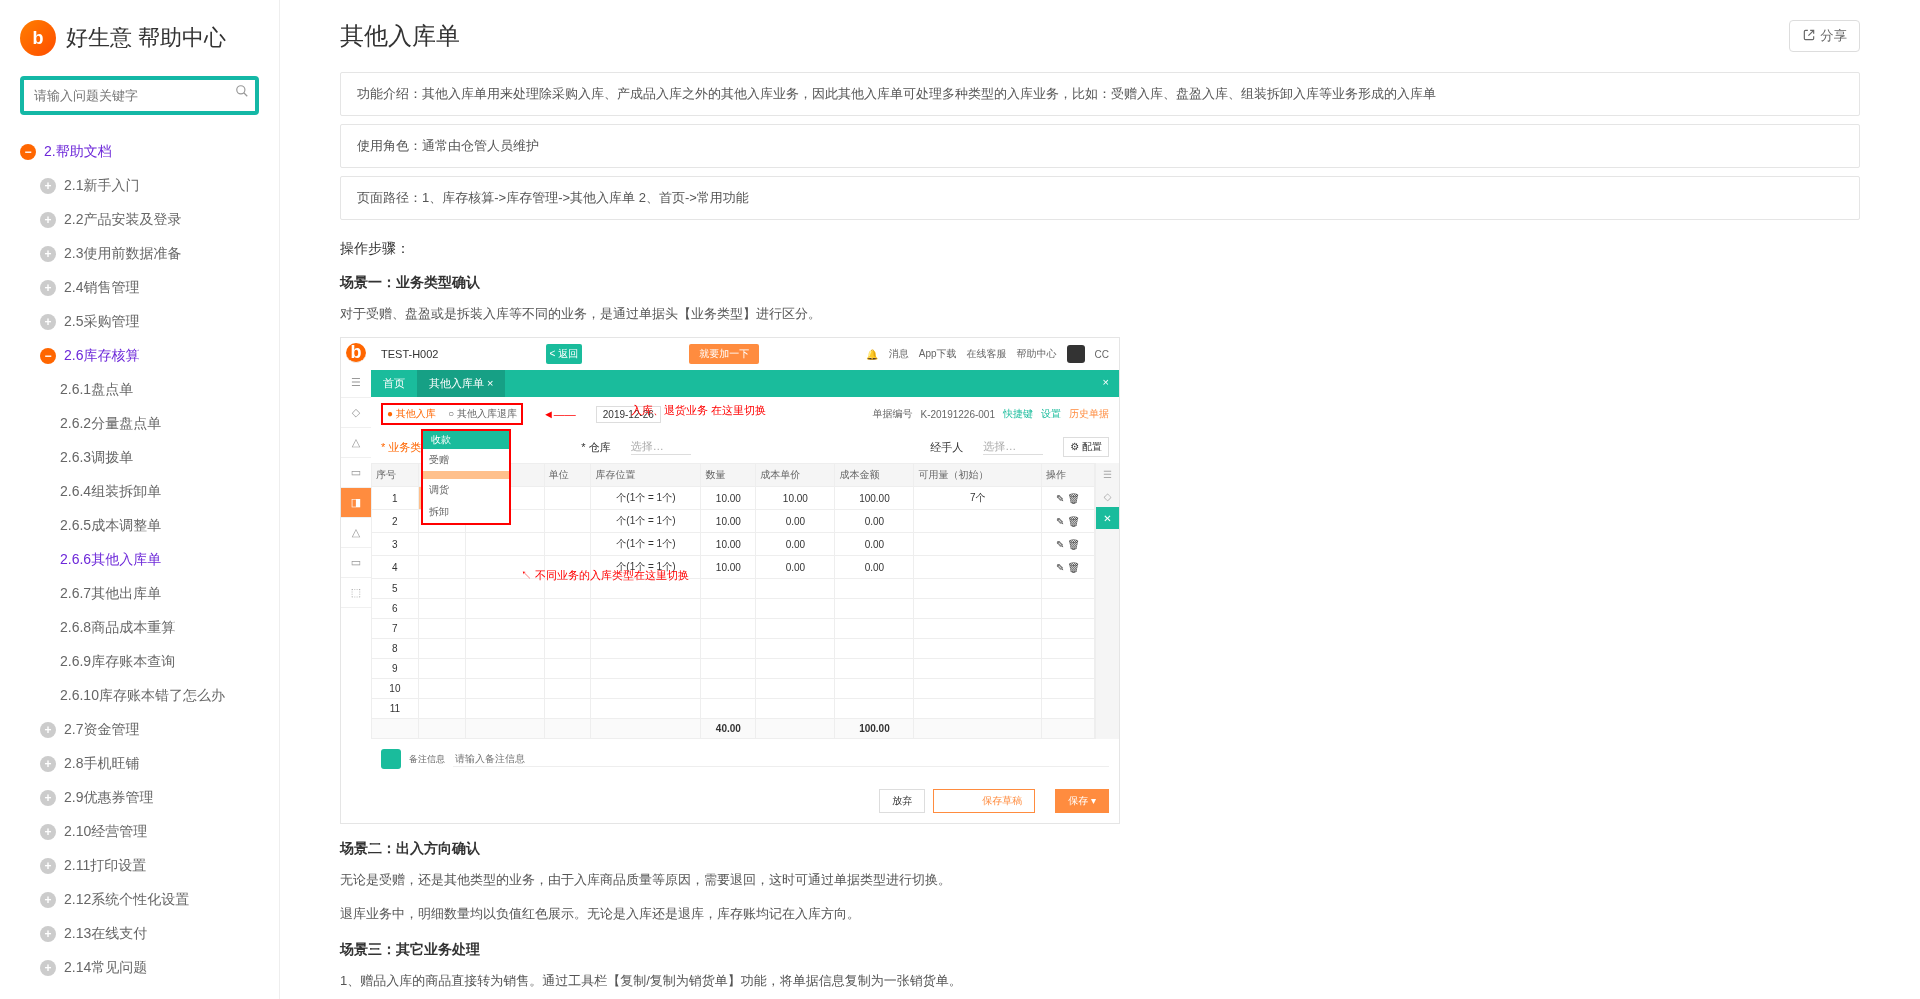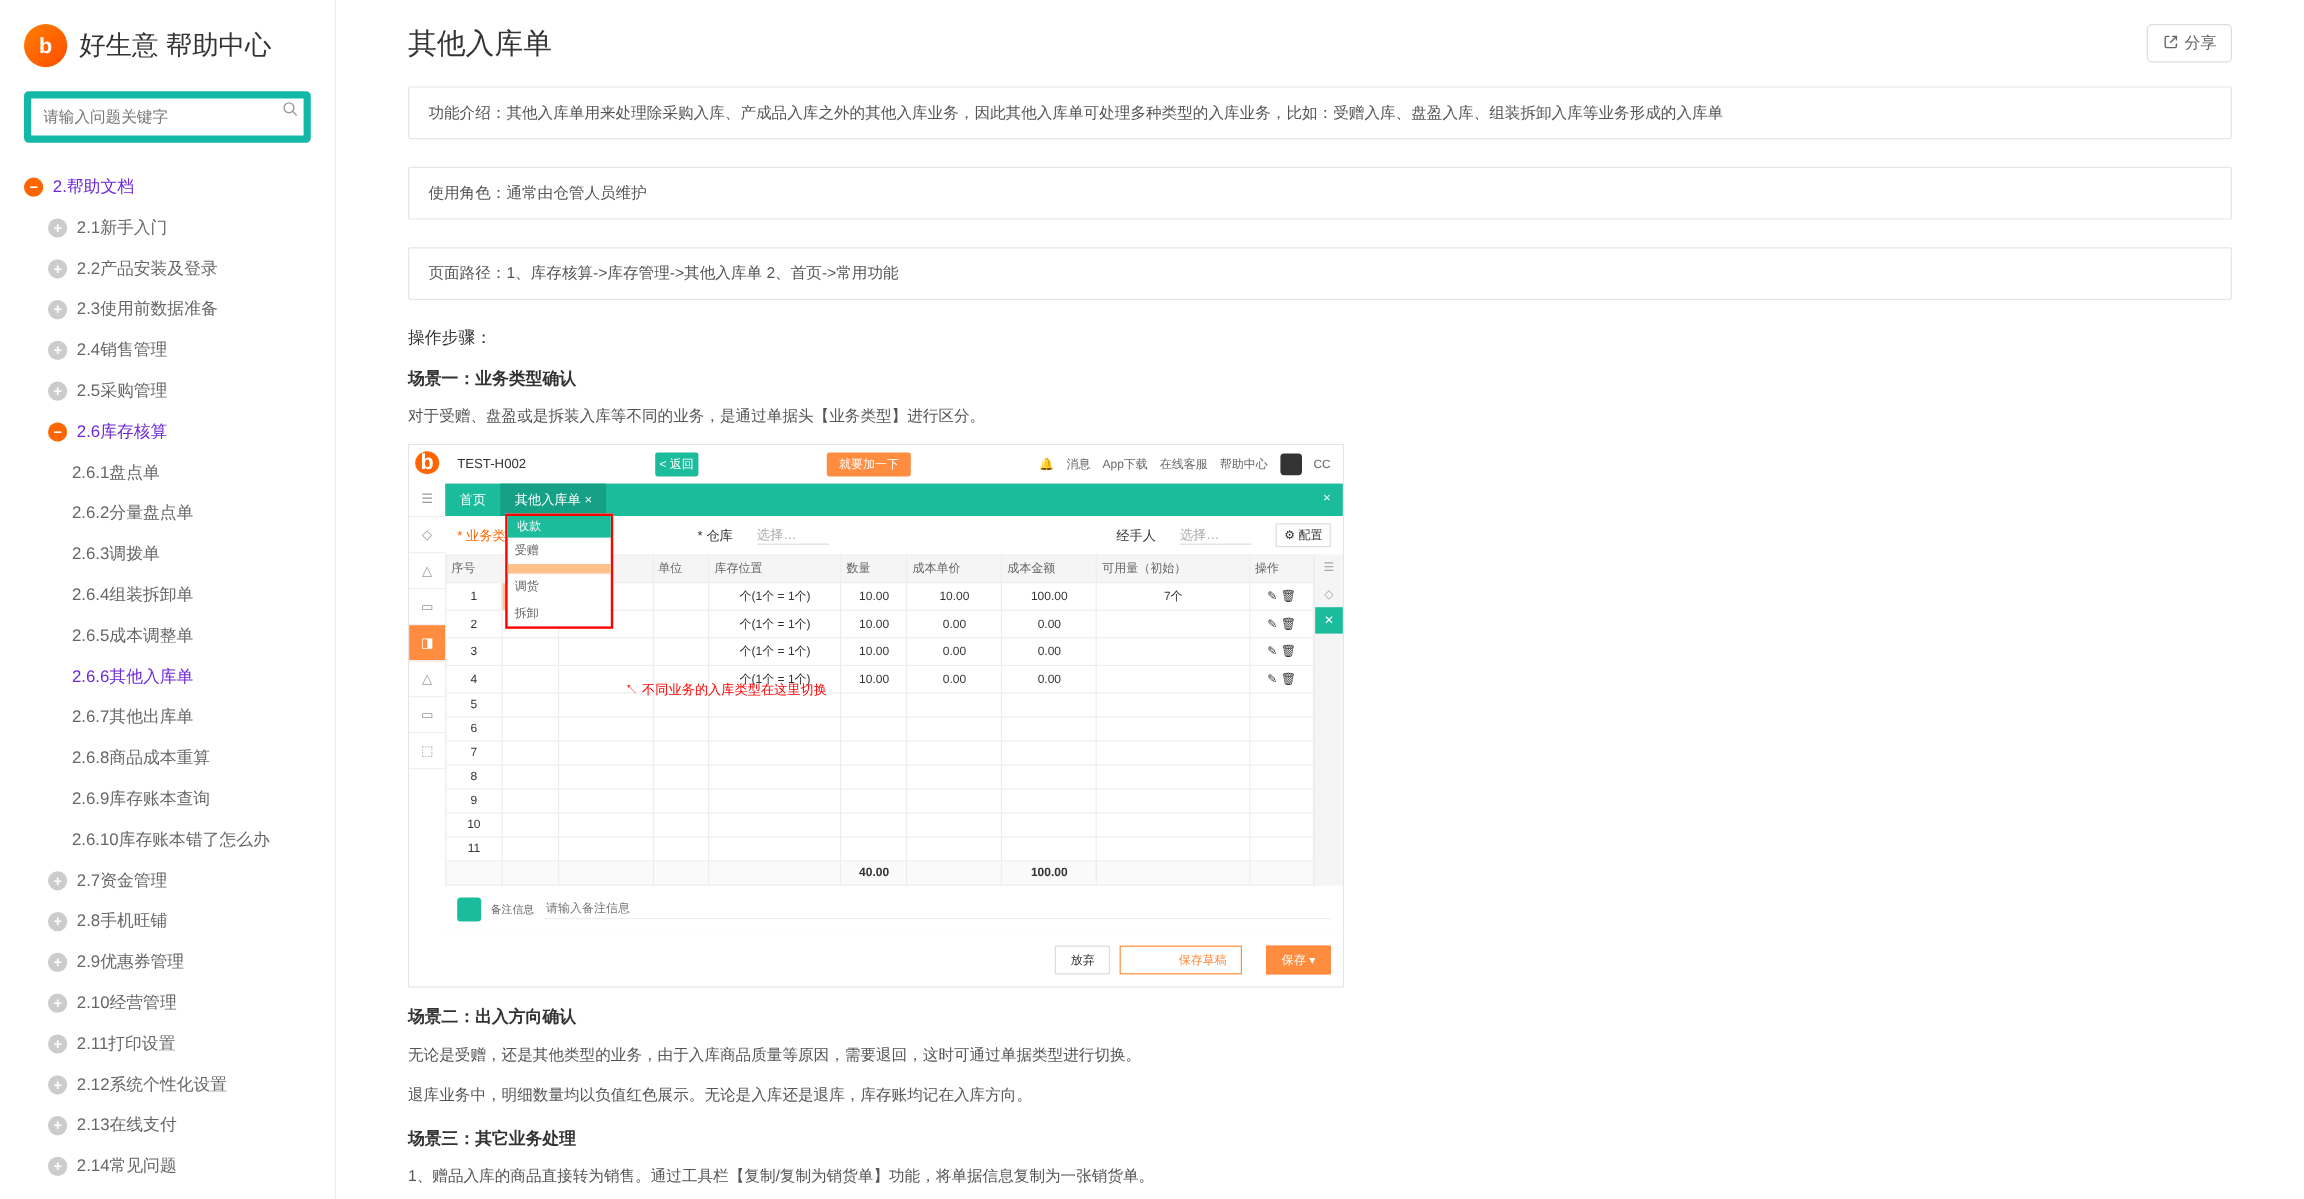--- a/index.html
+++ b/index.html
@@ -8,39 +8,39 @@
     .container { display: flex; width: 100%; min-height: 100vh; }
     
     .sidebar { width: 280px; padding: 20px; border-right: 1px solid #eee; background: #fff; }
     .main-content { flex: 1; padding: 20px 60px; }
     
     .logo-area { display: flex; align-items: center; margin-bottom: 20px; }
     .logo { width: 36px; height: 36px; background: linear-gradient(135deg, #ff7e00, #ff4d00); border-radius: 50%; display: flex; align-items: center; justify-content: center; color: #fff; font-weight: bold; margin-right: 10px; font-size: 18px; }
     .logo-text { font-size: 22px; color: #333; }
     
     .search-box { position: relative; margin-bottom: 20px; }
-    .search-input { width: 100%; padding: 8px 32px 8px 10px; border: 6px solid #14b8a6; border-radius: 4px; font-size: 13px; }
+    .search-input { width: 100%; padding: 8px 32px 8px 10px; border: 4px solid #14b8a6; border-radius: 4px; font-size: 13px; }
     .search-icon { position: absolute; right: 10px; top: 8px; color: #999; }
     
     .nav-list { list-style: none; }
     .nav-item { padding: 8px 0; display: flex; align-items: center; cursor: pointer; }
     .nav-item-l2 { padding-left: 20px; }
     .nav-item-l3 { padding-left: 40px; }
     .nav-icon { width: 16px; height: 16px; border-radius: 50%; background: #ccc; margin-right: 8px; display: inline-flex; align-items: center; justify-content: center; color: #fff; font-size: 12px; flex-shrink: 0; }
     .nav-icon.expanded { background: #ff6600; }
     .nav-icon::before { content: '+'; font-weight: bold; line-height: 1; }
     .nav-icon.expanded::before { content: '−'; }
     .nav-link { color: #666; }
     .nav-link.active { color: #6d28d9; }
     
     .page-header { display: flex; justify-content: space-between; align-items: center; margin-bottom: 20px; }
     .page-title { font-size: 24px; font-weight: normal; color: #333; }
     .share-btn { padding: 6px 12px; border: 1px solid #ddd; border-radius: 4px; background: #fff; color: #666; cursor: pointer; display: flex; align-items: center; gap: 4px; }
     
-    .info-box { border: 1px solid #e5e5e5; padding: 12px 16px; margin-bottom: 23px; border-radius: 2px; font-size: 13px; color: #555; }
+    .info-box { border: 1px solid #e5e5e5; padding: 12px 16px; margin-bottom: 8px; border-radius: 2px; font-size: 13px; color: #555; }
     .info-label { font-weight: normal; }
     
     .section-title { font-size: 14px; margin: 20px 0 12px; color: #333; }
     .section-subtitle { font-size: 14px; font-weight: bold; margin: 16px 0 10px; color: #333; }
     .section-text { font-size: 13px; color: #555; margin-bottom: 10px; line-height: 1.8; }
     
     .screenshot-placeholder { width: 100%; max-width: 780px; border: 1px solid #e5e5e5; margin: 12px 0; background: #f8f8f8; }
     
     
     .mock-app { font-size: 11px; }
@@ -257,20 +257,37 @@
                 <span class="mock-avatar"></span>
                 <span>CC</span>
               </div>
             </div>
             <div class="mock-tabs">
               <span class="mock-tab">首页</span>
               <span class="mock-tab" style="background:#16a085">其他入库单 ×</span>
               <span class="mock-close-x">×</span>
             </div>
             <div class="mock-form-row" style="position:relative;">
+              <span class="mock-highlight-red">
+                <span class="mock-radio active">● 其他入库</span>
+                &nbsp;&nbsp;
+                <span class="mock-radio">○ 其他入库退库</span>
+              </span>
+              <span class="mock-arrow-red">◄――</span>
+              <span class="mock-date">2019-12-26</span>
+              <span class="mock-annotation-red" style="left:260px; top:6px;">入库、退货业务 在这里切换</span>
+              <div class="mock-right-info">
+                <span>单据编号</span>
+                <span>K-20191226-001</span>
+                <span style="color:#1abc9c">快捷键</span>
+                <span style="color:#1abc9c">设置</span>
+                <span style="color:#ff8c3f">历史单据</span>
+              </div>
+            </div>
+            <div class="mock-form-row" style="position:relative;">
               <span style="color:#ff6600">* 业务类</span>
               <div class="mock-dropdown-box" style="left:50px; top:-2px;">
                 <div class="mock-dropdown-header">收款</div>
                 <div class="mock-dropdown-item">受赠</div>
                 <div class="mock-dropdown-item selected"></div>
                 <div class="mock-dropdown-item">调货</div>
                 <div class="mock-dropdown-item">拆卸</div>
               </div>
               <span style="margin-left:140px">* 仓库</span>
               <span style="color:#aaa;border-bottom:1px solid #ddd; width:60px">选择…</span>

